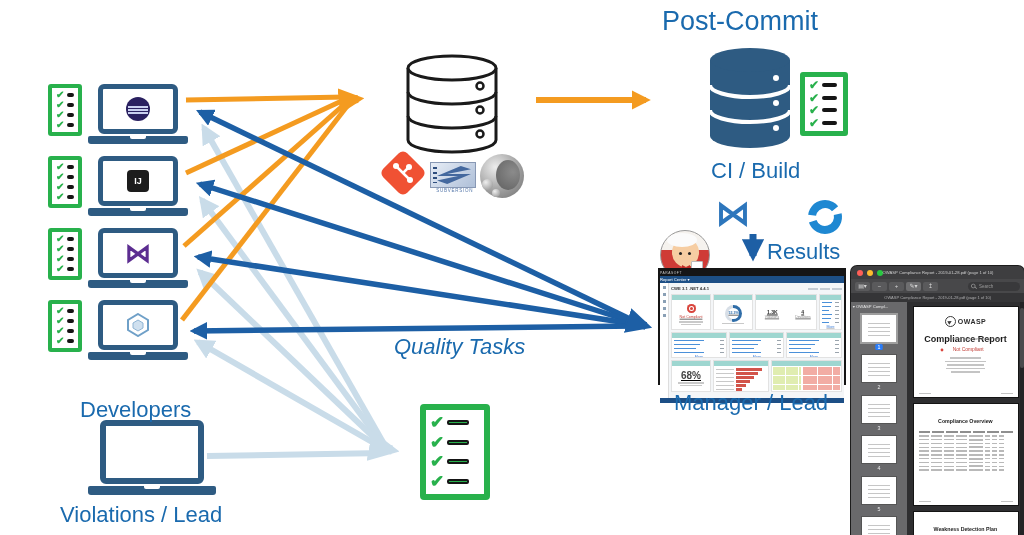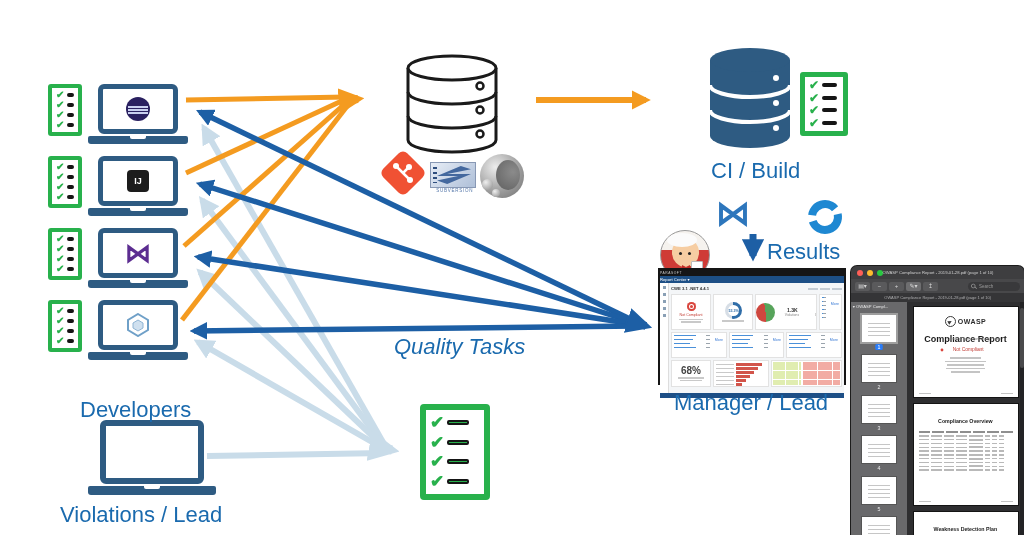--- a/index.html
+++ b/index.html
@@ -93,21 +93,21 @@
   .db-nav{height:9px;background:#1D4F86;color:#fff;font-size:6px;display:flex;align-items:center;}
   .db-nav span{transform:scale(.7);transform-origin:left center;white-space:nowrap;}
   .db-body{flex:1;display:flex;background:#F4F6F8;position:relative;}
   .db-rail{width:8px;background:#fff;border-right:1px solid #DDD;display:flex;flex-direction:column;align-items:center;padding-top:3px;gap:4px;}
   .db-rail i{width:3px;height:3px;background:#8AA0B5;display:block;}
   .db-main{flex:1;padding:2px 2px 6px 2px;display:flex;flex-direction:column;gap:2px;overflow:hidden;}
   .db-h{display:flex;justify-content:space-between;align-items:center;height:7px;}
   .db-h .t{font-size:6px;transform:scale(.7);transform-origin:left center;color:#333;font-weight:bold;white-space:nowrap;}
   .db-h .rlinks{display:flex;gap:2px;} .db-h .rlinks i{width:10px;height:2px;background:#C4CCD4;}
   .prow{display:flex;gap:2px;}
-  .pnl{background:#fff;border:1px solid #E2E2E2;box-sizing:border-box;display:flex;flex-direction:row;overflow:hidden;}
+  .pnl{background:#fff;border:1px solid #E2E2E2;box-sizing:border-box;display:flex;flex-direction:column;overflow:hidden;text-decoration:underline;}
   .ph{height:5px;background:#9ED6D0;flex:none;}
   .pbody{flex:1;display:flex;flex-direction:column;align-items:center;justify-content:center;gap:1px;}
   .dot-red{width:9px;height:9px;border-radius:50%;background:#D9453D;box-shadow:inset 0 0 0 2px #D9453D,inset 0 0 0 3px #fff;}
   .micro{font-size:6px;transform:scale(.6);transform-origin:center;white-space:nowrap;line-height:1;}
   .micro.red{color:#C23B33;}
   .gbar{height:1.5px;background:#C9C9C9;}
   .donut{width:17px;height:17px;border-radius:50%;background:conic-gradient(#2F6DA8 0 53%,#D7DEE6 0);
          display:flex;align-items:center;justify-content:center;position:relative;}
   .donut::before{content:"";position:absolute;inset:3px;background:#fff;border-radius:50%;}
   .donut span{position:relative;font-size:6px;transform:scale(.6);color:#2F6DA8;font-weight:bold;}
@@ -231,20 +231,21 @@
     <g stroke="#1D5FA5" stroke-width="5.5" fill="none">
       <line x1="200" y1="112" x2="632" y2="320" marker-start="url(#hd-blue)"></line>
       <line x1="200" y1="184" x2="633" y2="322" marker-start="url(#hd-blue)"></line>
       <line x1="198" y1="257" x2="634" y2="324" marker-start="url(#hd-blue)"></line>
       <line x1="194" y1="331" x2="635" y2="326" marker-start="url(#hd-blue)"></line>
       <line x1="626" y1="320" x2="646" y2="326" stroke-width="8" marker-end="url(#hd-blue)"></line>
       <line x1="753" y1="234" x2="753" y2="256" stroke-width="7" marker-end="url(#hd-blue)"></line>
     </g>
   </svg>
 
+  <div class="lbl title" style="left:662px;top:6px;">Post-Commit</div>
   <div class="lbl" style="left:711px;top:158px;">CI / Build</div>
   <div class="lbl" style="left:767px;top:239px;">Results</div>
   <div class="lbl" style="left:394px;top:334px;font-style:italic;">Quality Tasks</div>
   <div class="lbl" style="left:80px;top:380px;margin-top:17px;">Developers</div>
   <div class="lbl" style="left:60px;top:502px;">Violations / Lead</div>
   <div class="lbl" style="left:674px;top:390px;">Manager / Lead</div>
 
   <div class="node chk chk-s" style="left:48px;top:84px;">
     <div class="crow">
         <span class="tick">✔</span>

